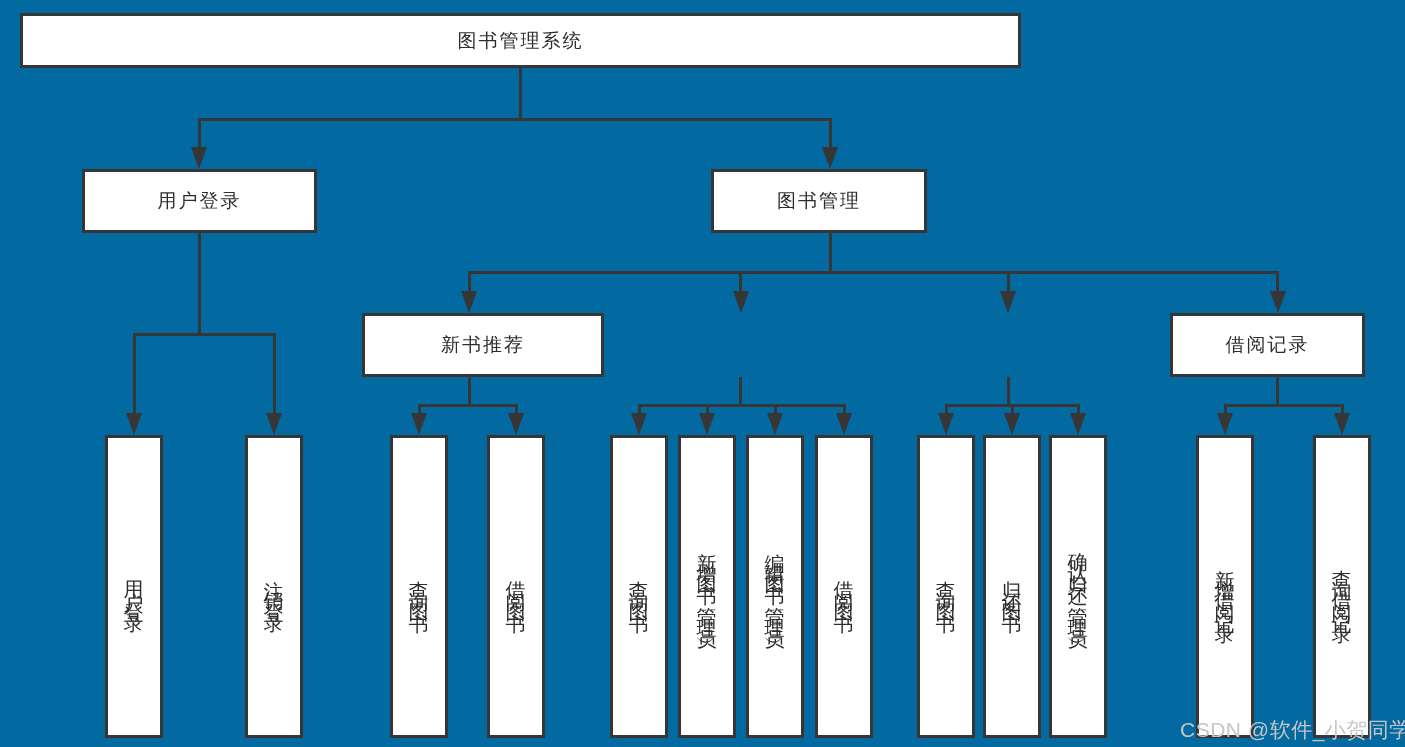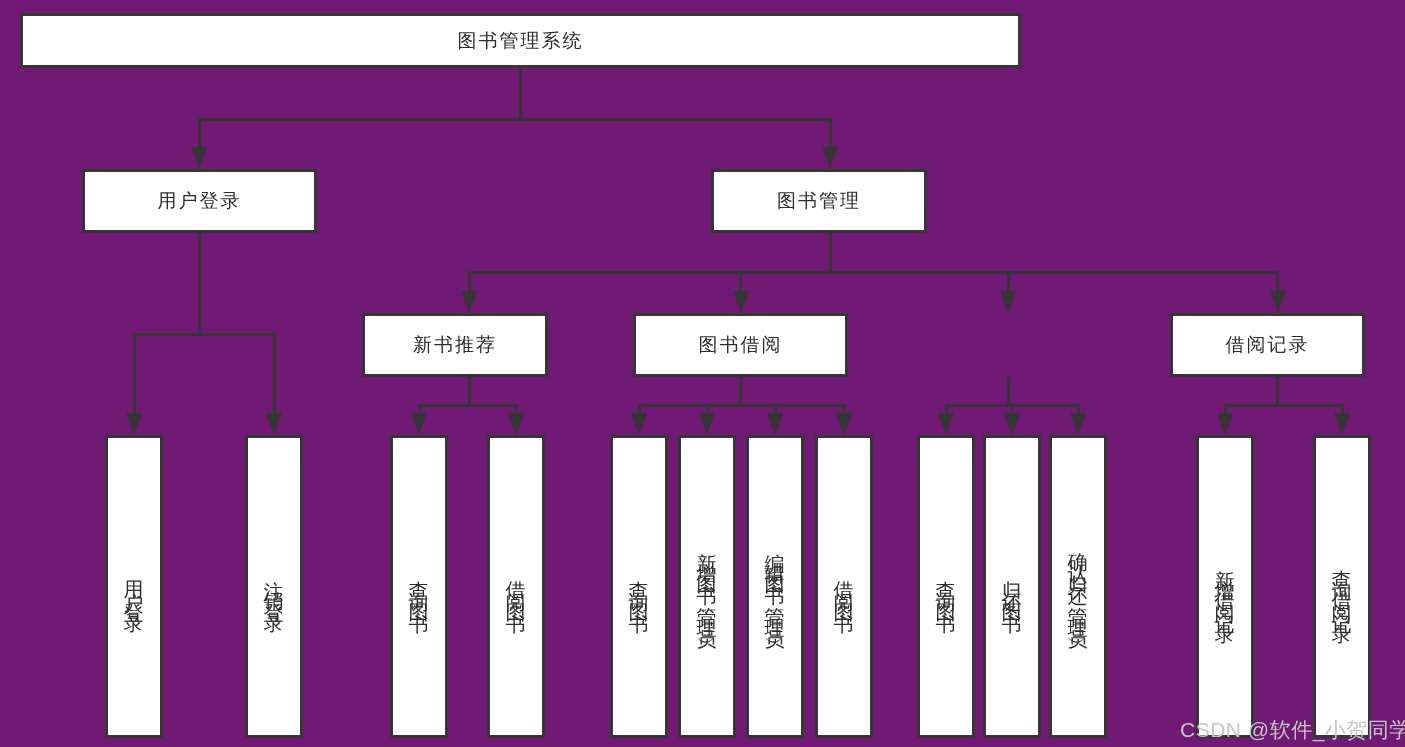--- a/index.html
+++ b/index.html
@@ -5,21 +5,21 @@
   :root{
     --line:#363636;
     --text:#2d2d2d;
     --wm:#c5c5c5;
   }
   html,body{margin:0;padding:0;background:#ffffff;}
   body{font-family:"Liberation Sans","DejaVu Sans",sans-serif;}
   #canvas{
     position:relative;
     width:1405px;height:747px;
-    background:#701a75;
+    background:#0369a1;
     overflow:hidden;
   }
   .box{
     position:absolute;
     box-sizing:border-box;
     border:3px solid var(--line);
     background:#ffffff;
     display:flex;
     align-items:center;
     justify-content:center;
@@ -107,25 +107,22 @@
   <div class="line" style="left:468px;top:271px;width:811px;height:3px;"></div>
   <div class="line" style="left:468px;top:271px;width:3px;height:22px;"></div>
   <div class="arrow" style="left:461px;top:291px;"></div>
   <div class="line" style="left:739px;top:271px;width:3px;height:22px;"></div>
   <div class="arrow" style="left:733px;top:291px;"></div>
   <div class="line" style="left:1007px;top:271px;width:3px;height:22px;"></div>
   <div class="arrow" style="left:1000px;top:291px;"></div>
   <div class="line" style="left:1276px;top:271px;width:3px;height:22px;"></div>
   <div class="arrow" style="left:1270px;top:291px;"></div>
 
-  <div class="box" style="left:362px;top:313px;width:186px;height:64px;">
+  <div class="box" style="left:362px;top:313px;width:242px;height:64px;">
     <span>新书推荐</span>
-  </div>
-  <div class="box" style="left:633px;top:313px;width:215px;height:64px;">
-    <span>图书借阅</span>
   </div>
   <div class="box" style="left:1170px;top:313px;width:195px;height:64px;">
     <span>借阅记录</span>
   </div>
 
   <div class="line" style="left:468px;top:377px;width:3px;height:30px;"></div>
   <div class="line" style="left:418px;top:404px;width:100px;height:3px;"></div>
   <div class="line" style="left:418px;top:404px;width:3px;height:12px;"></div>
   <div class="arrow" style="left:411px;top:413px;"></div>
   <div class="line" style="left:515px;top:404px;width:3px;height:12px;"></div>

